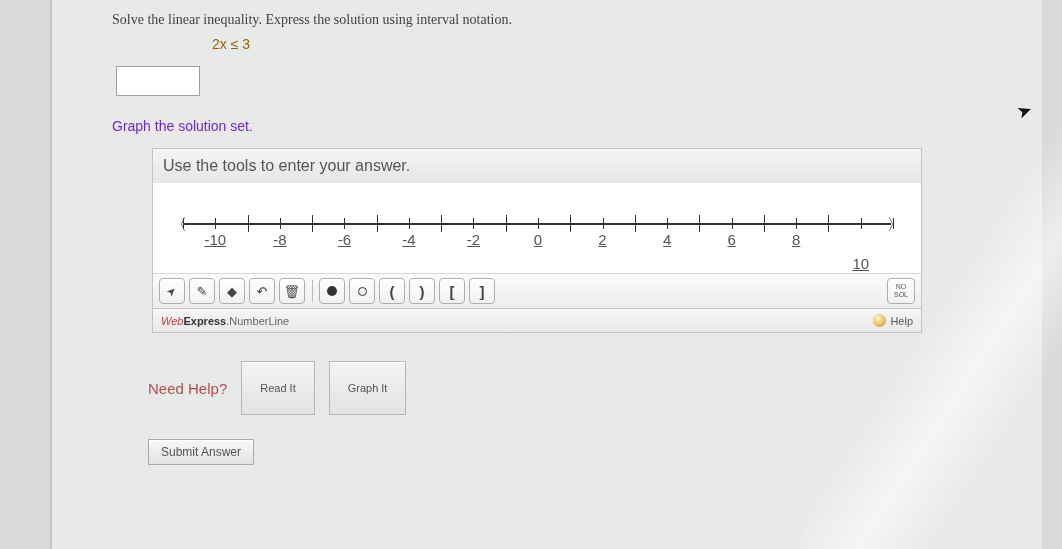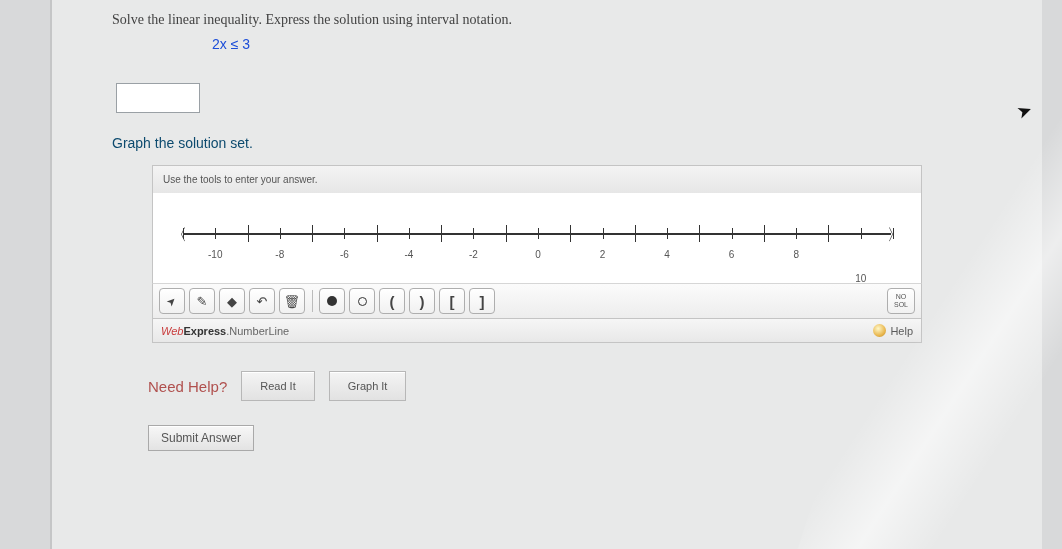--- a/index.html
+++ b/index.html
@@ -24,47 +24,47 @@
     padding: 8px 40px 20px 60px;
   }
   .prompt {
     font-size: 14px;
     color: #424242;
     margin: 4px 0 6px 0;
     font-family: Liberation Serif, serif;
   }
   .inequality {
     font-size: 14px;
-    color: #1d4ed8;
-    margin: 8px 0 31px 100px;
+    color: #a16207;
+    margin: 8px 0 14px 100px;
   }
   .answer-input {
     width: 84px;
     height: 30px;
     border: 1px solid #9aa0a5;
     background: #fff;
     margin: 0 0 22px 4px;
     padding: 2px 4px;
     font-size: 13px;
   }
   .subprompt {
     font-size: 14px;
-    color: #0c4a6e;
+    color: #6d28d9;
     margin: 0 0 14px 0;
   }
   
   .nl-wrap {
     margin-left: 40px;
     width: 770px;
   }
   .nl-header {
     background: linear-gradient(#f4f4f4, #e6e6e6);
     border: 1px solid #c4c4c4;
     border-bottom: none;
-    font-size: 10px;
+    font-size: 16px;
     color: #555;
     padding: 8px 10px;
   }
   .nl-canvas {
     background: #fff;
     border-left: 1px solid #c4c4c4;
     border-right: 1px solid #c4c4c4;
     height: 90px;
     position: relative;
     padding-top: 26px;
@@ -89,24 +89,25 @@
   .tick {
     position: absolute;
     top: 32px;
     width: 1px;
     height: 17px;
     background: #333;
   }
   .tick.minor { top: 35px; height: 11px; }
   .tick-label {
     position: absolute;
-    top: 56px;
-    font-size: 10px;
+    top: 48px;
+    font-size: 15px;
     color: #555;
     transform: translateX(-50%);
+    text-decoration: underline;
   }
   .nl-tools {
     background: linear-gradient(#fbfbfb, #ededed);
     border: 1px solid #c4c4c4;
     border-top-color: #d6d6d6;
     height: 36px;
     display: flex;
     align-items: center;
     padding: 0 6px;
     gap: 4px;
@@ -176,21 +177,21 @@
   .need-help .label {
     color: #b0504e;
     font-size: 15px;
     font-weight: normal;
   }
   .help-btn {
     background: linear-gradient(#f4f4f4,#e2e2e2);
     border: 1px solid #b7b7b7;
     font-size: 11px;
     color: #555;
-    padding: 8px 18px;
+    padding: 20px 18px;
     cursor: pointer;
     box-shadow: inset 0 1px 0 #fff;
   }
   .submit-btn {
     margin: 24px 0 0 36px;
     background: linear-gradient(#f7f7f7,#e3e3e3);
     border: 1px solid #a9a9a9;
     font-size: 12px;
     color: #555;
     padding: 5px 12px;

